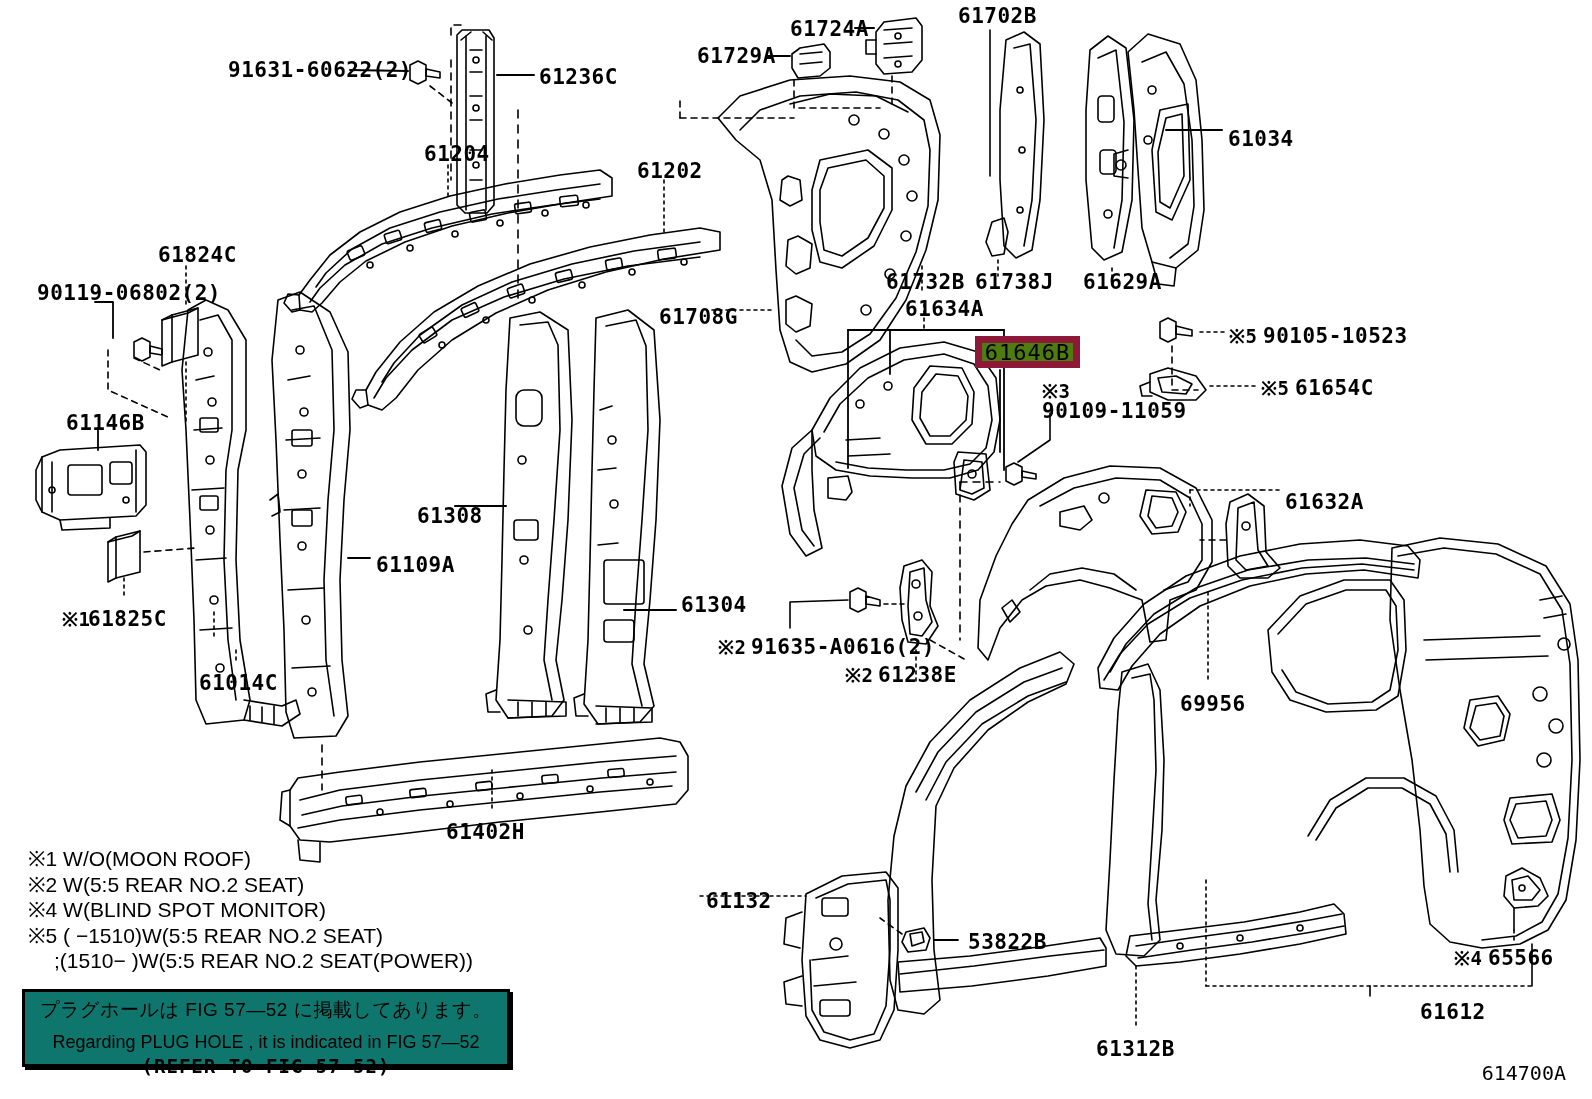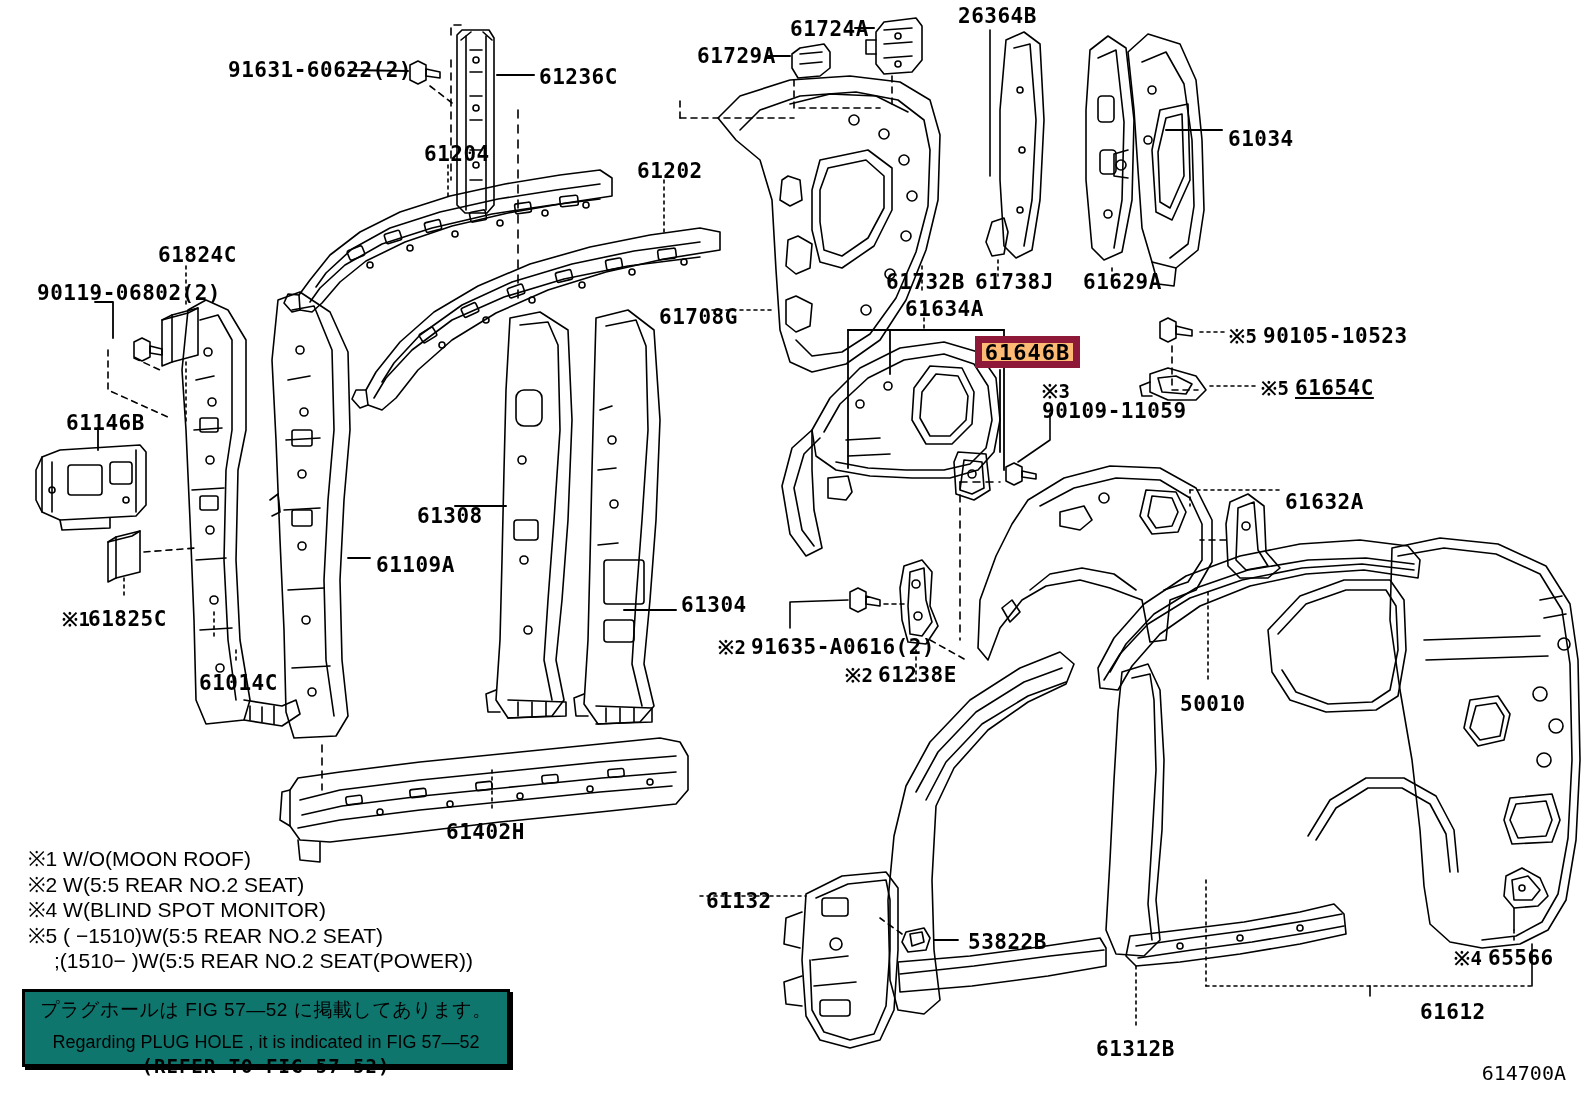--- a/index.html
+++ b/index.html
@@ -22,23 +22,23 @@
   .notebox{position:absolute;left:22px;top:989px;width:488px;height:78px;
            border:3px solid #000;box-sizing:border-box;background:#0f766e;
            box-shadow:3px 3px 0 #000;}
   .notebox .jp{font-family:"Liberation Sans", sans-serif;font-size:19px;
         text-align:center;margin-top:5px;letter-spacing:0.5px;}
   .notebox .en{font-family:"Liberation Sans", sans-serif;font-size:18px;
         text-align:center;margin-top:9px;}
   .notebox .rf{font-family:"DejaVu Sans Mono", monospace;font-weight:bold;
         font-size:19px;text-align:center;margin-top:2px;letter-spacing:1px;}
 
-  .hl{position:absolute;border:7px solid #8E1838;background:#fdba74;
+  .hl{position:absolute;border:7px solid #8E1838;background:#4d7c0f;
       box-sizing:border-box;display:flex;align-items:center;justify-content:center;
-      font-family:"DejaVu Sans Mono", monospace;font-weight:bold;font-size:22px;
+      font-family:"DejaVu Sans Mono", monospace;font-weight:normal;font-size:22px;
       letter-spacing:1px;}
 
   .figcode{position:absolute;right:26px;bottom:14px;
            font-family:"DejaVu Sans Mono", monospace;font-size:20px;color:#000000;}
 </style>
 </head>
 <body>
 
 <div id="stage">
 
@@ -473,21 +473,21 @@
   <path d="M1532 986 L1532 944" stroke-width="1.6"></path>
   <path d="M1370 986 L1370 996" stroke-width="1.6"></path>
 
   </g>
 </svg>
 
 <div class="lbl" style="left:228px;top:60px;">91631-60622(2)</div>
 <div class="lbl" style="left:539px;top:67px;">61236C</div>
 <div class="lbl" style="left:697px;top:46px;">61729A</div>
 <div class="lbl" style="left:790px;top:19px;">61724A</div>
-<div class="lbl" style="left:958px;top:6px;">26364B</div>
+<div class="lbl" style="left:958px;top:6px;">61702B</div>
 <div class="lbl" style="left:1228px;top:129px;">61034</div>
 <div class="lbl" style="left:424px;top:144px;">61204</div>
 <div class="lbl" style="left:637px;top:161px;">61202</div>
 <div class="lbl" style="left:158px;top:245px;">61824C</div>
 <div class="lbl" style="left:37px;top:283px;">90119-06802(2)</div>
 <div class="lbl" style="left:886px;top:272px;">61732B</div>
 <div class="lbl" style="left:975px;top:272px;">61738J</div>
 <div class="lbl" style="left:1083px;top:272px;">61629A</div>
 <div class="lbl" style="left:659px;top:307px;">61708G</div>
 <div class="lbl" style="left:905px;top:299px;">61634A</div>
@@ -495,40 +495,40 @@
 <div class="lbl" style="left:376px;top:555px;">61109A</div>
 <div class="lbl" style="left:417px;top:506px;">61308</div>
 <div class="lbl" style="left:681px;top:595px;">61304</div>
 
 <div class="lbl mark" style="left:62px;top:610px;">※1</div>
 <div class="lbl" style="left:88px;top:609px;">61825C</div>
 
 <div class="lbl" style="left:199px;top:673px;">61014C</div>
 <div class="lbl" style="left:446px;top:822px;">61402H</div>
 <div class="lbl" style="left:1285px;top:492px;">61632A</div>
-<div class="lbl" style="left:1180px;top:694px;">50010</div>
+<div class="lbl" style="left:1180px;top:694px;">69956</div>
 <div class="lbl" style="left:706px;top:891px;">61132</div>
 <div class="lbl" style="left:968px;top:932px;">53822B</div>
 <div class="lbl" style="left:1096px;top:1039px;">61312B</div>
 <div class="lbl" style="left:1420px;top:1002px;">61612</div>
 
 <div class="lbl mark" style="left:1042px;top:382px;">※3</div>
 <div class="lbl" style="left:1042px;top:401px;">90109-11059</div>
 
 <div class="lbl mark" style="left:718px;top:638px;">※2</div>
 <div class="lbl" style="left:751px;top:637px;">91635-A0616(2)</div>
 
 <div class="lbl mark" style="left:845px;top:666px;">※2</div>
 <div class="lbl" style="left:878px;top:665px;">61238E</div>
 
 <div class="lbl mark" style="left:1229px;top:327px;">※5</div>
 <div class="lbl" style="left:1263px;top:326px;">90105-10523</div>
 
 <div class="lbl mark" style="left:1261px;top:379px;">※5</div>
-<div class="lbl" style="left:1295px;top:378px;text-decoration:underline;">61654C</div>
+<div class="lbl" style="left:1295px;top:378px;">61654C</div>
 
 <div class="lbl mark" style="left:1454px;top:949px;">※4</div>
 <div class="lbl" style="left:1488px;top:948px;">65566</div>
 
 <div class="hl" style="left:975px;top:336px;width:105px;height:32px;">61646B</div>
 
 <div class="legend">
   <div>※1 W/O(MOON ROOF)</div>
   <div>※2 W(5:5 REAR NO.2 SEAT)</div>
   <div>※4 W(BLIND SPOT MONITOR)</div>

